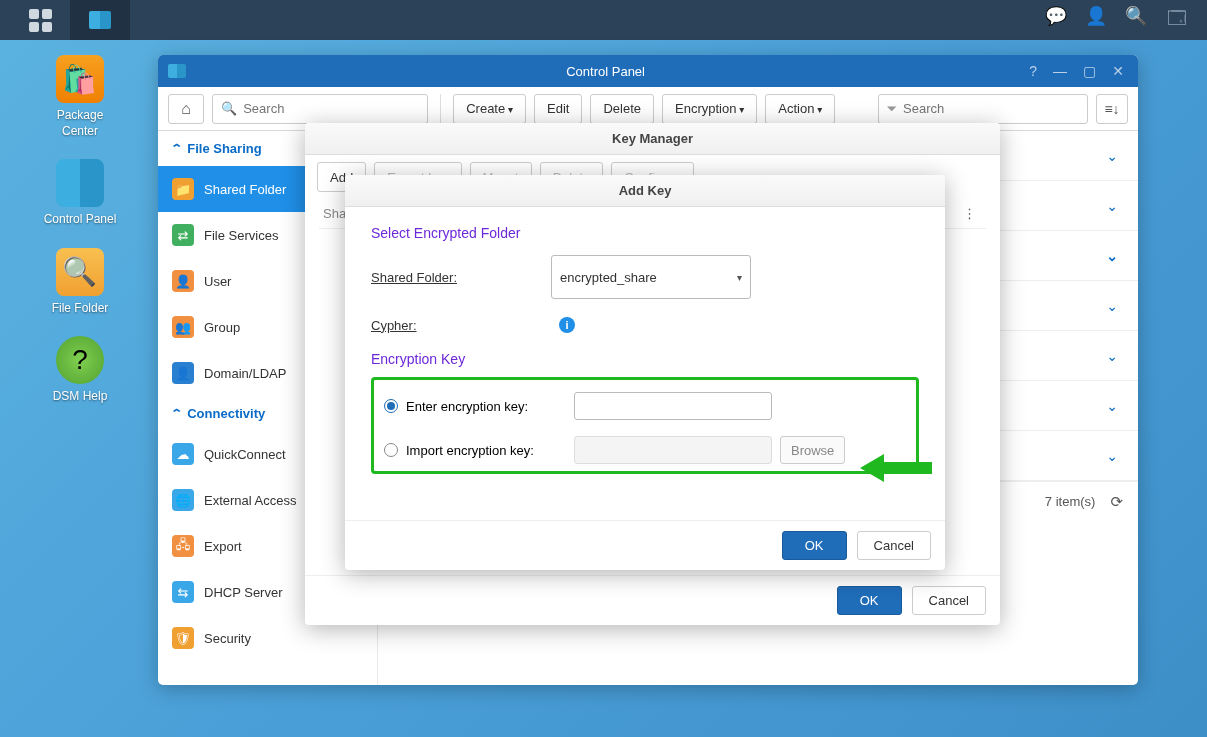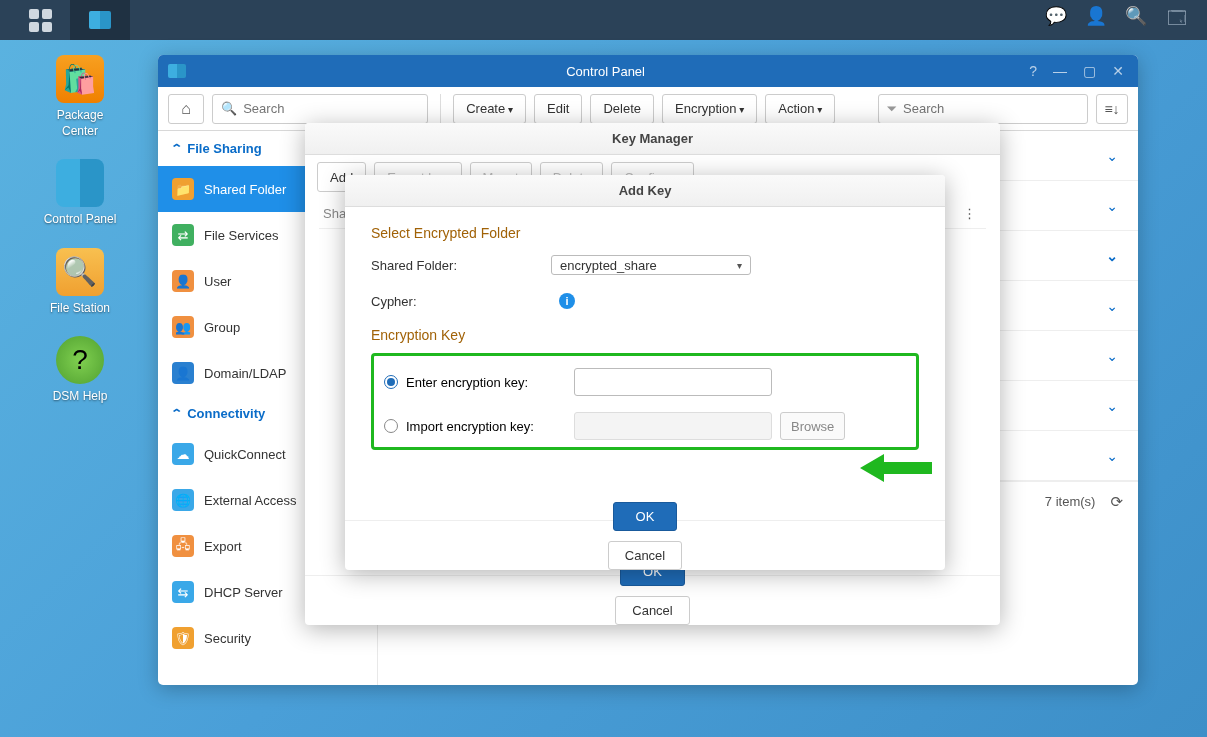--- a/index.html
+++ b/index.html
@@ -54,31 +54,31 @@
 .footer { height: 40px; border-top: 1px solid #eee; display: flex; align-items: center; justify-content: flex-end; padding: 0 15px; gap: 15px; font-size: 13px; color: #555; }
 .reload-icon { cursor: pointer; color:#555; font-size:15px;}
 
 
 .dialog { position: absolute; top: 123px; left: 305px; width: 695px; height: 502px; background: #fff; border-radius: 4px; box-shadow: 0 4px 24px rgba(0,0,0,0.3); display: flex; flex-direction: column; z-index: 5; }
 .dialog-title { height: 32px; display: flex; align-items: center; justify-content: center; font-size: 13px; font-weight: bold; color: #444; background: linear-gradient(#fafafa,#f0f0f0); border-bottom: 1px solid #ddd; border-radius: 4px 4px 0 0; }
 .dialog-toolbar { height: 44px; display: flex; align-items: center; padding: 0 12px; gap: 8px; }
 .dialog-content { flex: 1; padding: 0 14px; font-size: 13px; color: #333; }
 .dialog-table-header { height: 30px; border-bottom: 1px solid #eee; display: flex; align-items: center; padding: 0 4px; color: #555; font-size: 13px; gap: 20px; }
 .more-menu { margin-left: auto; cursor: pointer; color: #555; padding: 0 6px; }
-.dialog-footer { height: 50px; display: flex; align-items: center; justify-content: flex-end; padding: 0 14px; gap: 10px; border-top: 1px solid #eee; flex-direction: column; }
+.dialog-footer { height: 50px; display: flex; align-items: center; justify-content: flex-end; padding: 0 14px; gap: 10px; border-top: 1px solid #eee; }
 .btn-primary { background: #1f6cb8; color: #fff; border: 1px solid #195a9c; border-radius: 3px; padding: 6px 22px; font-size: 13px; cursor: pointer; }
 .btn-secondary { background: #fff; color: #333; border: 1px solid #ccc; border-radius: 3px; padding: 6px 16px; font-size: 13px; cursor: pointer; }
 
 
 .subdialog { position: absolute; top: 175px; left: 345px; width: 600px; height: 395px; background: #fff; border-radius: 4px; box-shadow: 0 4px 24px rgba(0,0,0,0.3); display: flex; flex-direction: column; z-index: 10; }
 .subdialog-body { flex: 1; padding: 18px 26px; overflow-y: auto; }
-.section-title { color: #a16207; font-size: 14px; font-weight: normal; margin-bottom: 14px; }
+.section-title { color: #6d28d9; font-size: 14px; font-weight: normal; margin-bottom: 14px; }
 .form-row { display: flex; align-items: center; margin-bottom: 18px; font-size: 13px; color: #333; }
-.form-label { width: 180px; }
-.form-select { border: 1px solid #bbb; border-radius: 3px; height: 20px; padding: 0 8px; width: 200px; background: #fff; font-size: 13px; display: flex; align-items: center; justify-content: space-between; cursor: pointer; }
+.form-label { width: 180px; text-decoration: underline; }
+.form-select { border: 1px solid #bbb; border-radius: 3px; height: 44px; padding: 0 8px; width: 200px; background: #fff; font-size: 13px; display: flex; align-items: center; justify-content: space-between; cursor: pointer; }
 .form-select::after { content: "▾"; font-size: 10px; color: #555; }
 .info-icon { width: 16px; height: 16px; border-radius: 50%; background: #1f8fe8; color: #fff; font-size: 11px; display: inline-flex; align-items: center; justify-content: center; margin-left: 8px; font-weight: bold; }
 
 .highlight-box { border: 3px solid #1fb81f; border-radius: 4px; padding: 12px 10px 3px; margin-top: -4px; }
 .radio-row { display: flex; align-items: center; margin-bottom: 16px; font-size: 13px; gap: 8px; }
 .radio-row:last-child { margin-bottom: 4px; }
 .radio { width: 14px; height: 14px; border: 1px solid #888; border-radius: 50%; display: inline-flex; align-items: center; justify-content: center; cursor: pointer; }
 .radio.checked { border-color: #1f6cb8; }
 .radio.checked::after { content: ""; width: 8px; height: 8px; background: #1f6cb8; border-radius: 50%; }
 .radio-label { width: 160px; }
@@ -123,21 +123,21 @@
     <div class="desktop-icon-img" style="background:linear-gradient(#f8a020,#f08000);">🛍️</div>
     <div class="desktop-icon-label" style="white-space:pre-line;">Package
 Center</div>
   </div>
   <div class="desktop-icon">
     <div class="desktop-icon-img" style="background:linear-gradient(90deg,#3daee0 50%,#2a95c8 50%);"></div>
     <div class="desktop-icon-label">Control Panel</div>
   </div>
   <div class="desktop-icon">
     <div class="desktop-icon-img" style="background:linear-gradient(#f8c050,#f0a030);">🔍</div>
-    <div class="desktop-icon-label">File Station</div>
+    <div class="desktop-icon-label">File Folder</div>
   </div>
   <div class="desktop-icon">
     <div class="desktop-icon-img" style="background:radial-gradient(#80d050,#50a030);border-radius:50%;">?</div>
     <div class="desktop-icon-label">DSM Help</div>
   </div>
 </div>
 
 <div class="window">
   <div class="window-titlebar">
     <span style="width:18px;height:14px;background:linear-gradient(90deg,#3daee0 50%,#2a95c8 50%);border-radius:2px;"></span>

